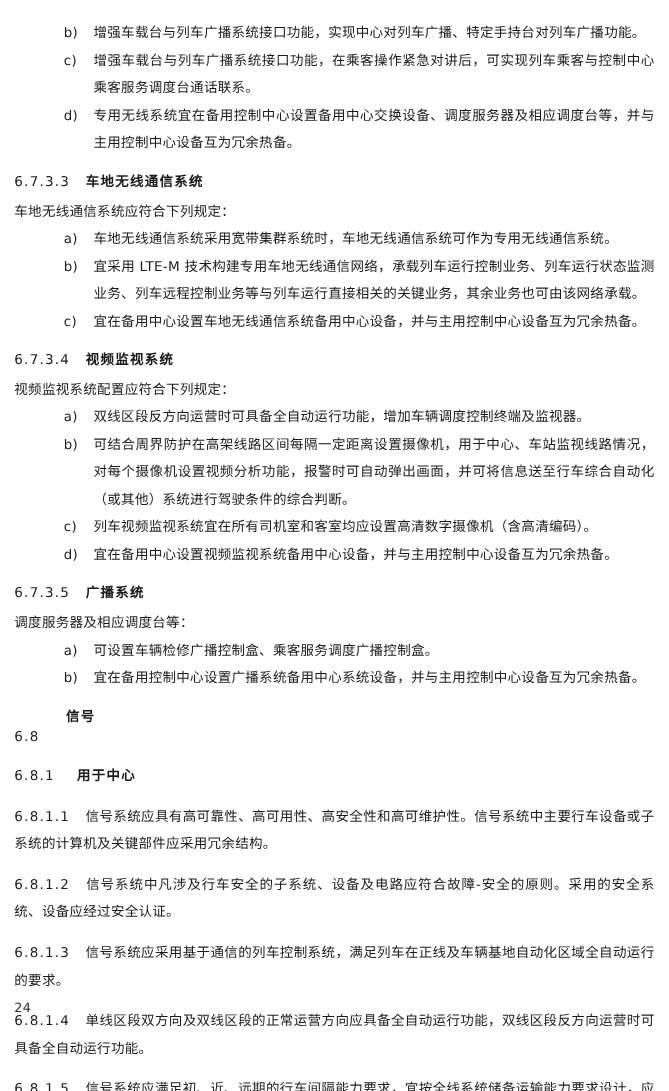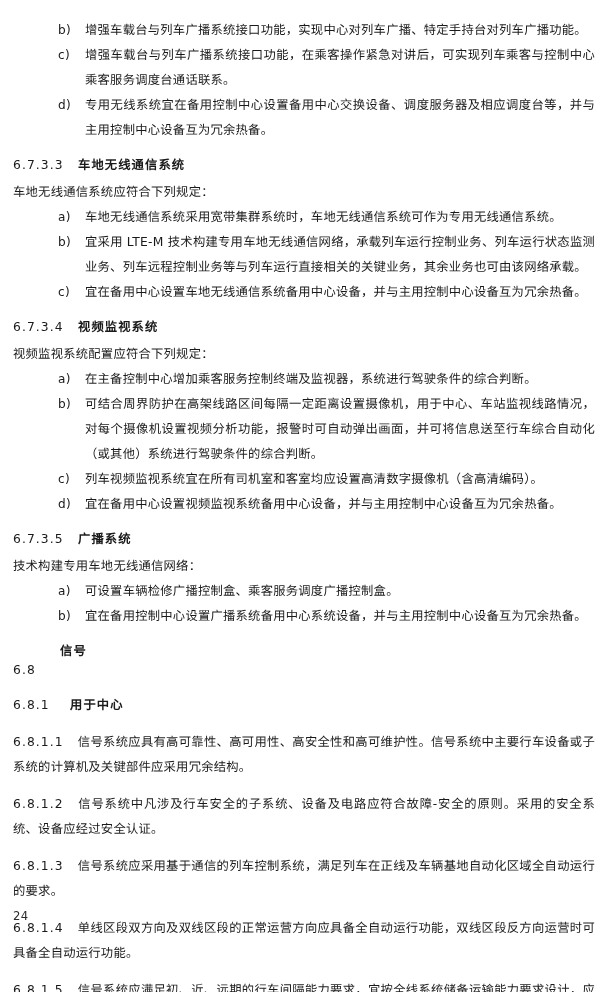--- a/index.html
+++ b/index.html
@@ -148,40 +148,40 @@
         </div>
       </div>
       <div class="heading blk">
         <span class="h-num">6.7.3.4</span>
         <span class="h-txt">视频监视系统</span>
       </div>
       <div class="lead blk">视频监视系统配置应符合下列规定：</div>
       <div class="list blk">
         <div class="li">
           <span class="marker">a)</span>
-          <span class="li-text">在主备控制中心增加乘客服务控制终端及监视器，系统进行驾驶条件的综合判断。</span>
+          <span class="li-text">双线区段反方向运营时可具备全自动运行功能，增加车辆调度控制终端及监视器。</span>
         </div>
         <div class="li">
           <span class="marker">b)</span>
           <span class="li-text">可结合周界防护在高架线路区间每隔一定距离设置摄像机，用于中心、车站监视线路情况，对每个摄像机设置视频分析功能，报警时可自动弹出画面，并可将信息送至行车综合自动化（或其他）系统进行驾驶条件的综合判断。</span>
         </div>
         <div class="li">
           <span class="marker">c)</span>
           <span class="li-text">列车视频监视系统宜在所有司机室和客室均应设置高清数字摄像机（含高清编码）。</span>
         </div>
         <div class="li">
           <span class="marker">d)</span>
           <span class="li-text">宜在备用中心设置视频监视系统备用中心设备，并与主用控制中心设备互为冗余热备。</span>
         </div>
       </div>
       <div class="heading blk">
         <span class="h-num">6.7.3.5</span>
         <span class="h-txt">广播系统</span>
       </div>
-      <div class="lead blk">技术构建专用车地无线通信网络：</div>
+      <div class="lead blk">调度服务器及相应调度台等：</div>
       <div class="list blk">
         <div class="li">
           <span class="marker">a)</span>
           <span class="li-text">可设置车辆检修广播控制盒、乘客服务调度广播控制盒。</span>
         </div>
         <div class="li">
           <span class="marker">b)</span>
           <span class="li-text">宜在备用控制中心设置广播系统备用中心系统设备，并与主用控制中心设备互为冗余热备。</span>
         </div>
       </div>

